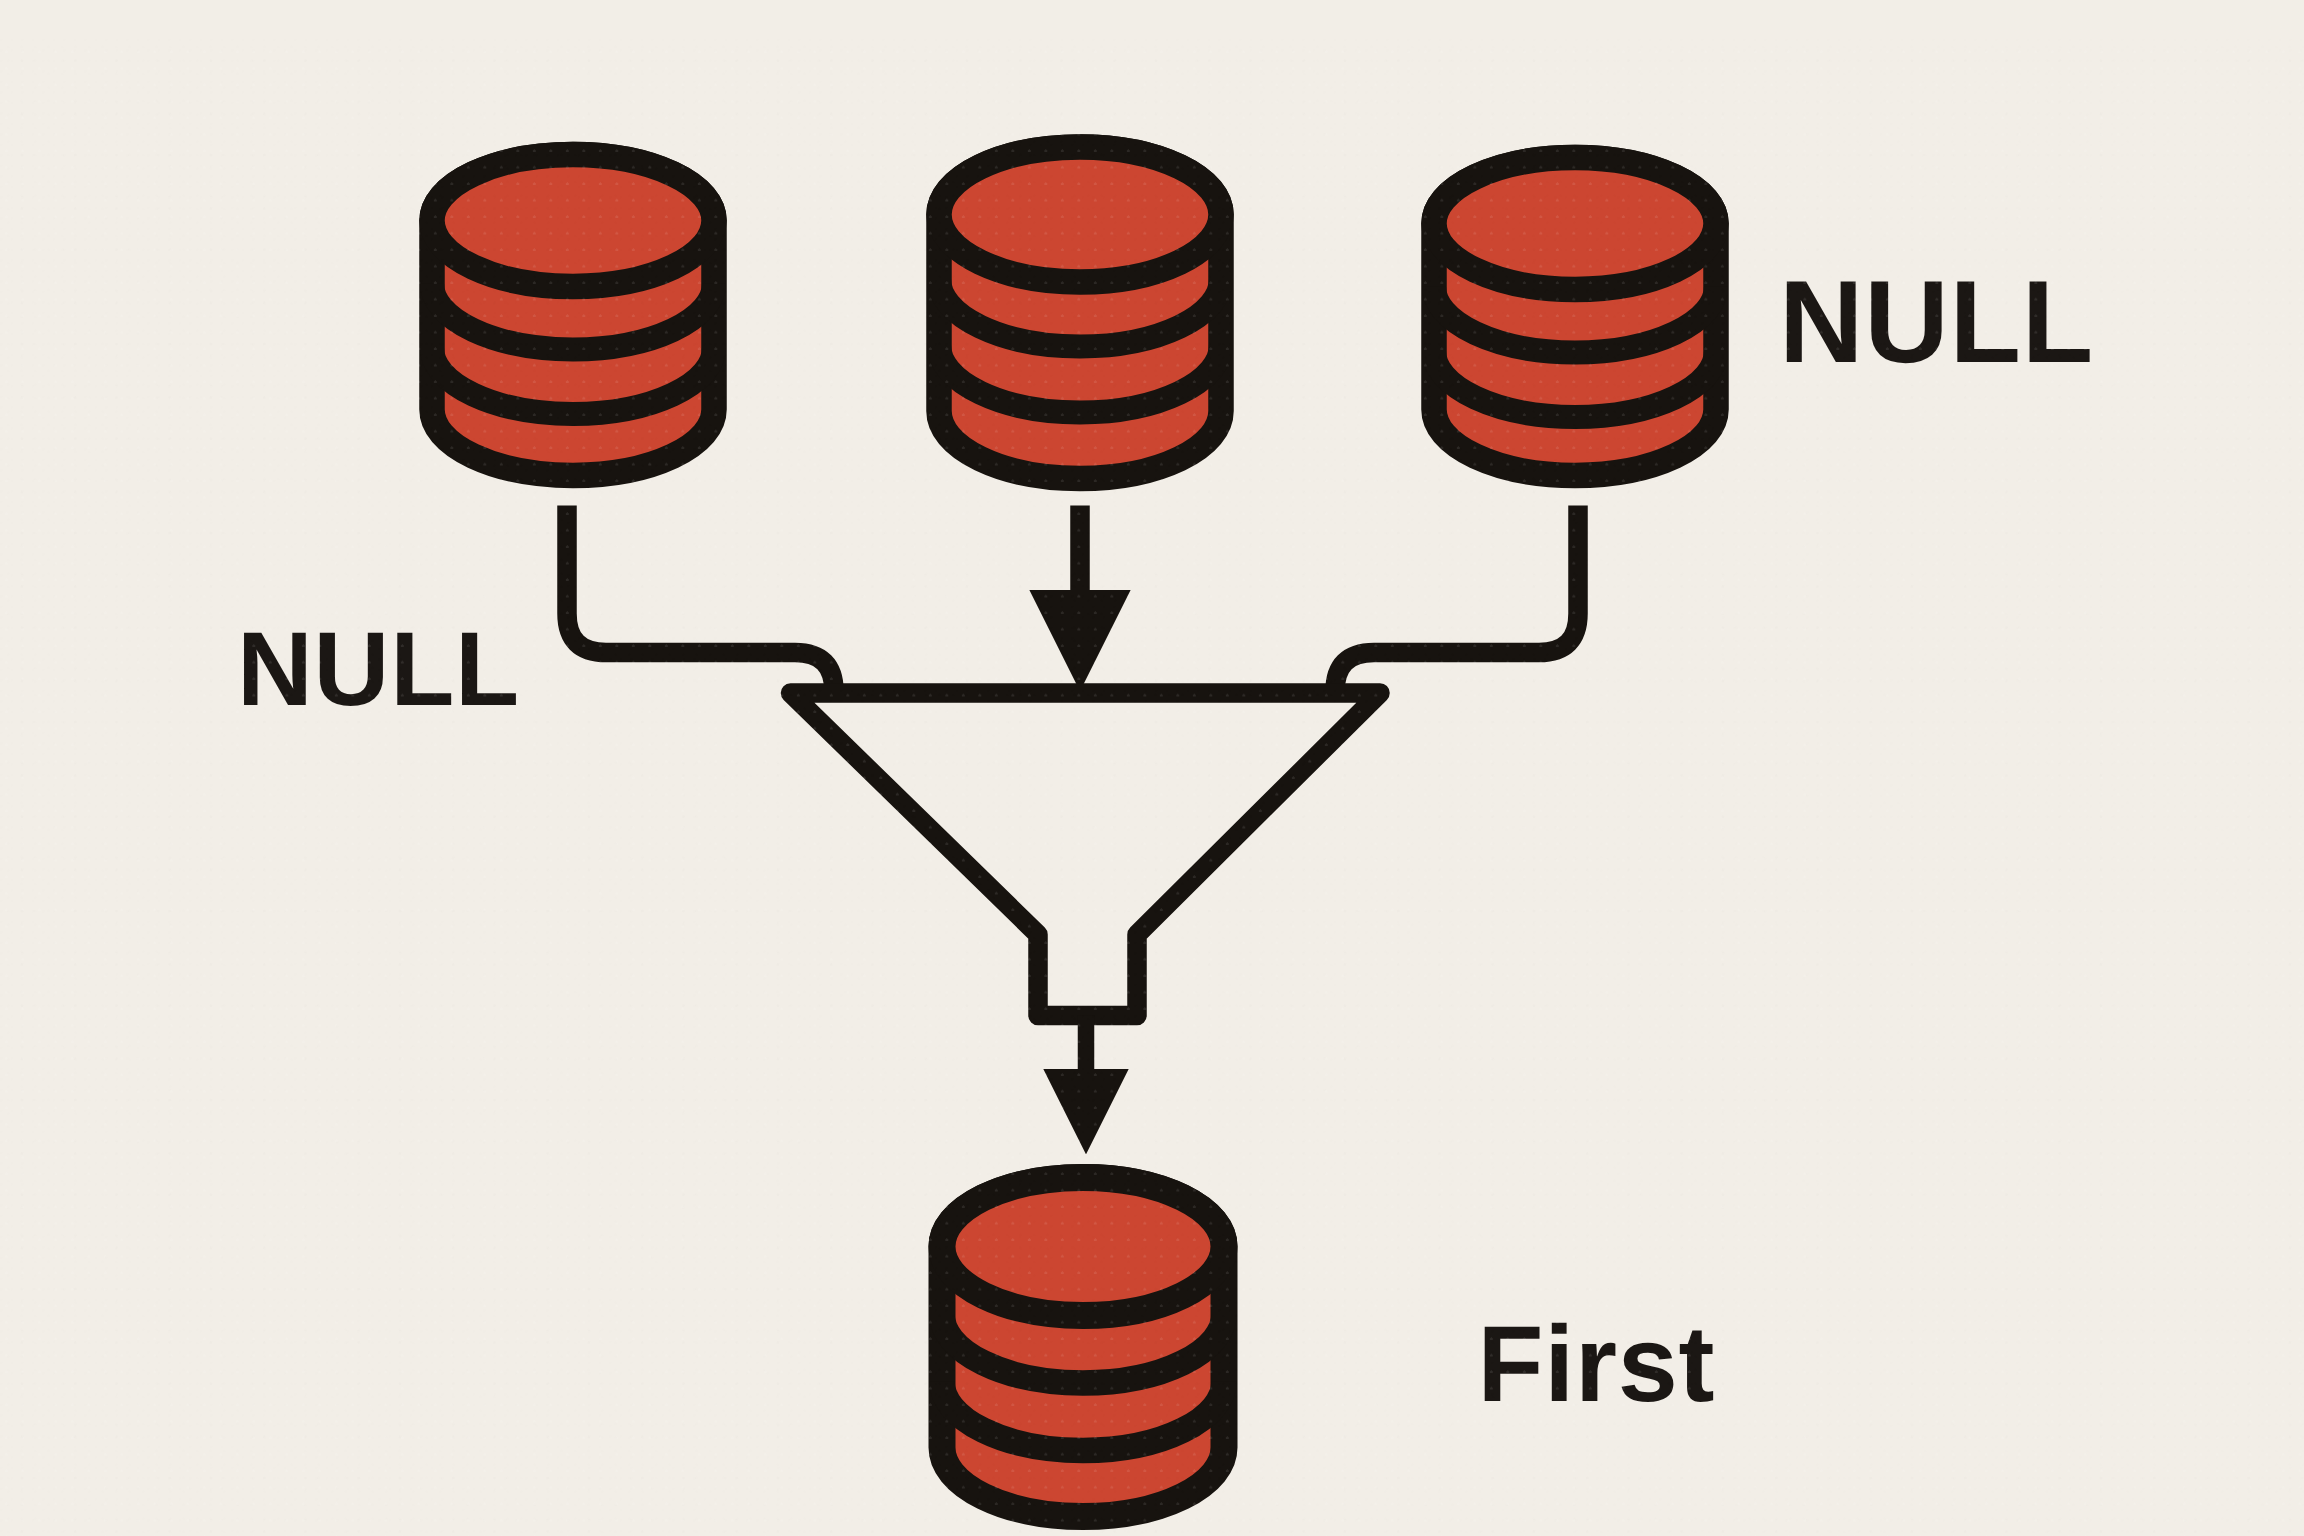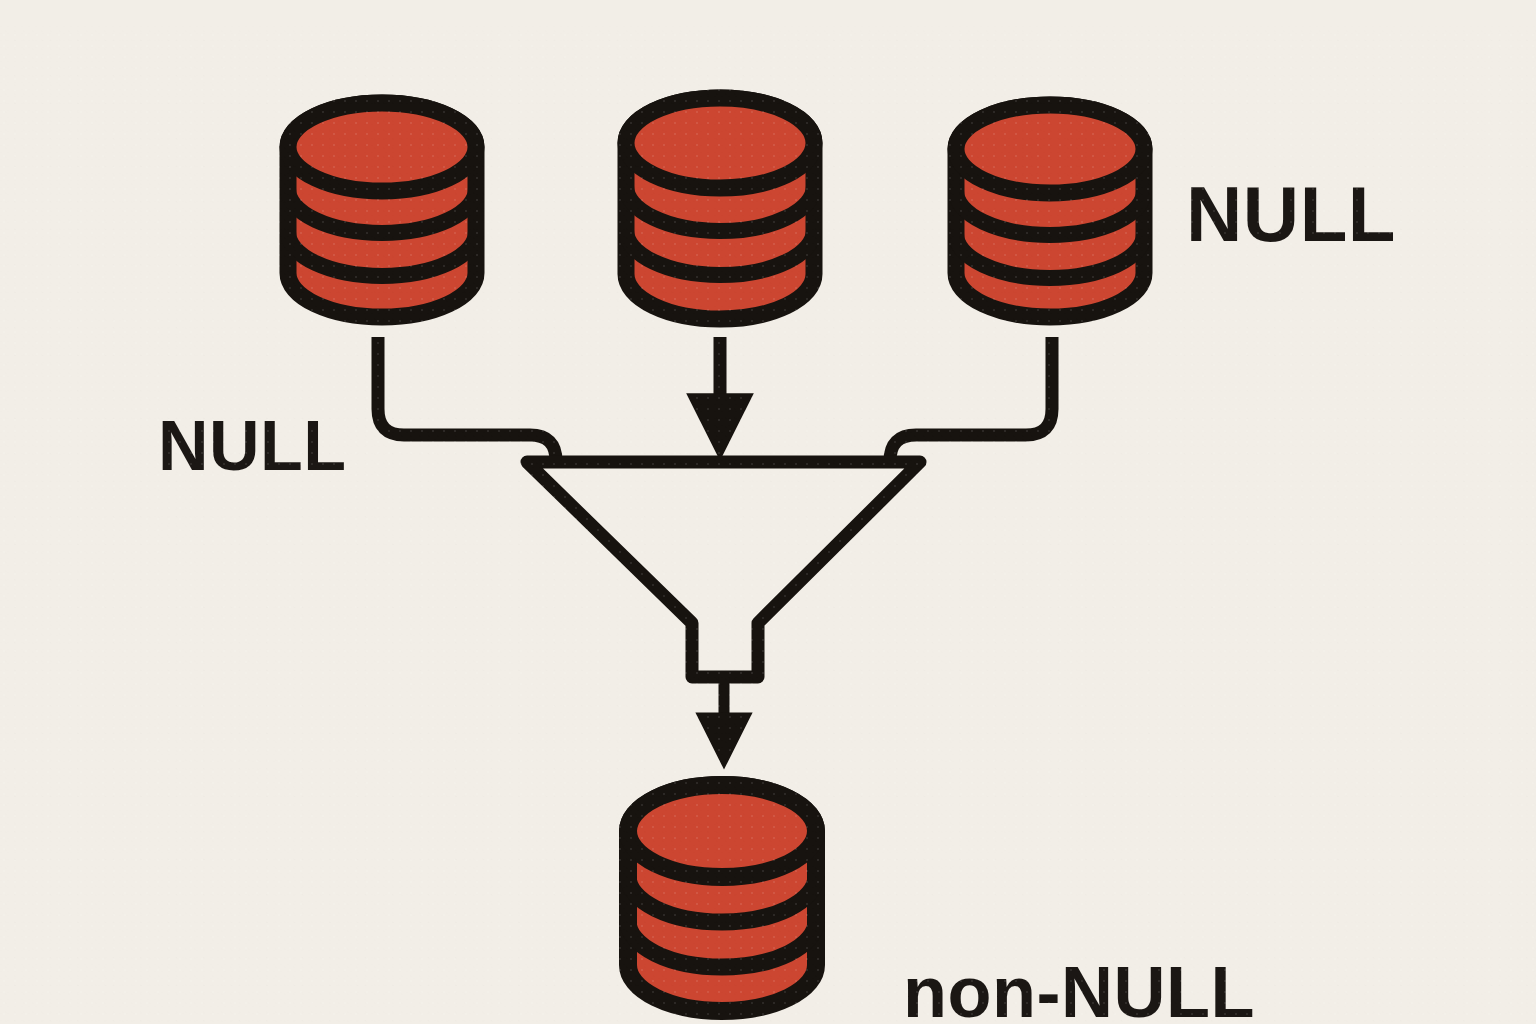--- a/index.html
+++ b/index.html
@@ -158,17 +158,18 @@
       <path d="M 628 851 A 94 46 0 0 0 816 851" fill="none" stroke="#17130f" stroke-width="17"></path>
       <path d="M 628 896 A 94 46 0 0 0 816 896" fill="none" stroke="#17130f" stroke-width="17"></path>
     </g>
   </svg>
 
   <div class="label" id="label-null-right">NULL</div>
 
   <div class="label" id="label-null-left">NULL</div>
 
   <div class="label" id="label-output">
+    <span class="line1">First</span>
     <span class="line2">non-NULL</span>
   </div>
 
   <div class="paper-grain"></div>
 </div>
 
 </body></html>

